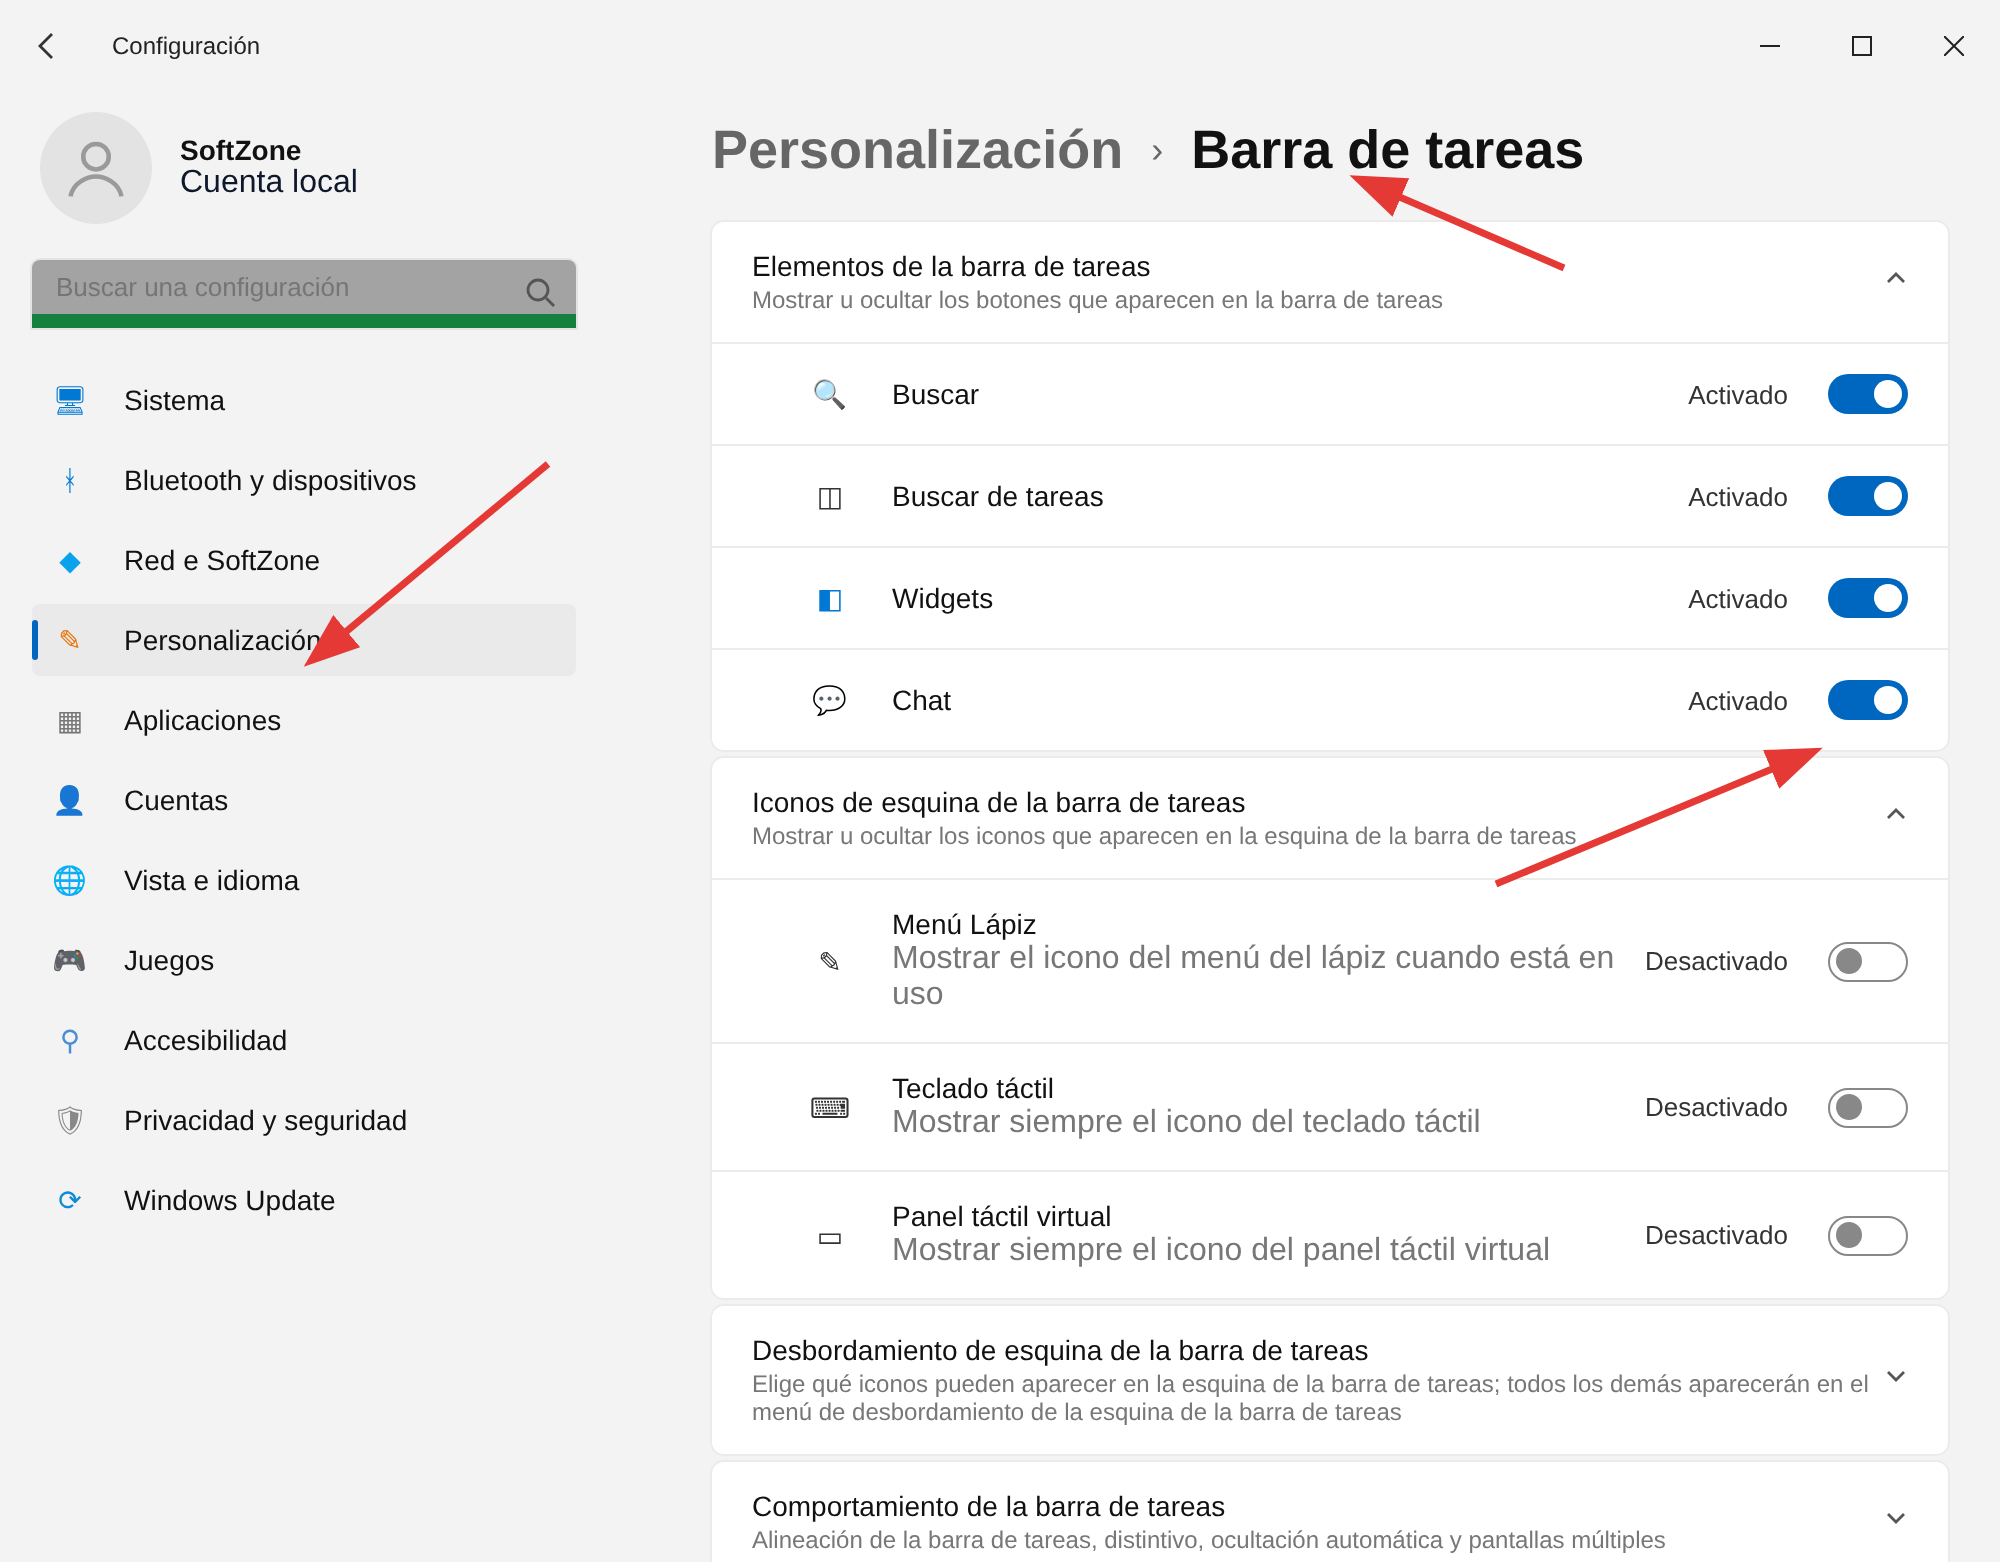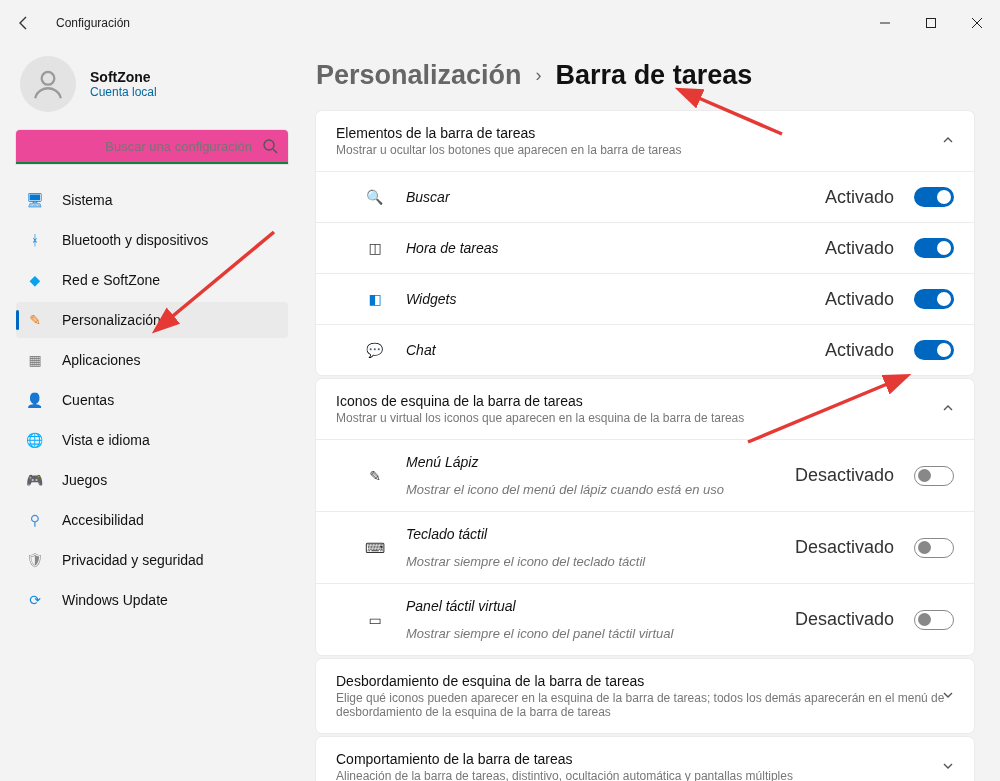--- a/index.html
+++ b/index.html
@@ -5,29 +5,29 @@
 * { box-sizing: border-box; margin: 0; padding: 0; font-family: "Segoe UI", sans-serif; }
 body { background: #f3f3f3; width: 1000px; height: 781px; overflow: hidden; position: relative; }
 
 .titlebar { height: 46px; display: flex; align-items: center; justify-content: space-between; padding-left: 8px; }
 .titlebar-left { display: flex; align-items: center; gap: 16px; }
 .back-btn { width: 32px; height: 32px; display: flex; align-items: center; justify-content: center; cursor: pointer; border-radius: 4px; }
 .app-title { font-size: 12px; color: #222; }
 .win-controls { display: flex; }
 .win-btn { width: 46px; height: 46px; display: flex; align-items: center; justify-content: center; cursor: pointer; }
 
-.content { display: flex; height: calc(781px - 46px); }
+.content { display: flex; height: calc(781px - 46px); gap: 40px; }
 .sidebar { width: 300px; padding: 10px 12px 0 16px; }
 .user-block { display: flex; align-items: center; gap: 14px; margin-bottom: 18px; padding-left: 4px; }
 .avatar { width: 56px; height: 56px; border-radius: 50%; background: #e3e3e3; display: flex; align-items: center; justify-content: center; }
 .user-name { font-size: 14px; font-weight: 600; color: #111; }
-.user-type { font-size: 12px; color: #0369a1; }
+.user-type { font-size: 16px; color: #0f172a; }
 
 .search-box { position: relative; margin-bottom: 18px; }
-.search-input { width: 100%; height: 34px; padding: 0 36px 0 12px; border: none; border-bottom: 2px solid #15803d; background: #ec4899; font-size: 13px; border-radius: 4px 4px 0 0; box-shadow: 0 0 0 1px rgba(0,0,0,0.06); text-align: right;}
+.search-input { width: 100%; height: 34px; padding: 0 36px 0 12px; border: none; border-bottom: 7px solid #15803d; background: #a3a3a3; font-size: 13px; border-radius: 4px 4px 0 0; box-shadow: 0 0 0 1px rgba(0,0,0,0.06);}
 .search-icon { position: absolute; right: 10px; top: 8px; color: #555; }
 
 .nav { list-style: none; }
 .nav-item { display: flex; align-items: center; gap: 18px; height: 36px; padding: 0 10px; margin-bottom: 4px; border-radius: 4px; cursor: pointer; font-size: 14px; color: #111; position: relative; }
 .nav-item.active { background: #eaeaea; }
 .nav-item.active::before { content: ""; position: absolute; left: 0; top: 8px; bottom: 8px; width: 3px; background: #0067c0; border-radius: 2px; }
 .nav-icon { width: 18px; height: 18px; display: flex; align-items: center; justify-content: center; font-size: 14px; }
 
 .main { flex: 1; padding: 14px 26px 0 16px; overflow-y: auto; }
 .breadcrumb { display: flex; align-items: center; gap: 14px; margin-bottom: 20px; }
@@ -36,24 +36,24 @@
 .crumb-current { font-size: 27px; font-weight: 600; color: #111; }
 
 .card { background: #fff; border-radius: 6px; margin-bottom: 4px; box-shadow: 0 0 0 1px rgba(0,0,0,0.03); }
 .card-header { padding: 14px 20px; cursor: pointer; position: relative; }
 .card-title { font-size: 14px; color: #111; margin-bottom: 2px; }
 .card-sub { font-size: 12px; color: #777; }
 .card-chevron { position: absolute; right: 20px; top: 50%; transform: translateY(-50%); color: #555; }
 
 .row { display: flex; align-items: center; padding: 14px 20px 14px 48px; border-top: 1px solid #ececec; }
 .row-icon { width: 22px; height: 22px; margin-right: 20px; display: flex; align-items: center; justify-content: center; font-size: 14px; }
-.row-text { flex: 1; font-style: italic; }
+.row-text { flex: 1; }
 .row-title { font-size: 14px; color: #111; }
-.row-sub { font-size: 13px; color: #777; margin-top: 12px; }
-.row-state { font-size: 18px; color: #333; margin-right: 20px; }
+.row-sub { font-size: 16px; color: #777; margin-top: 1px; }
+.row-state { font-size: 13px; color: #333; margin-right: 20px; }
 
 .toggle { width: 40px; height: 20px; border-radius: 10px; position: relative; cursor: pointer; }
 .toggle.on { background: #0067c0; }
 .toggle.on::after { content: ""; position: absolute; right: 3px; top: 3px; width: 14px; height: 14px; background: #fff; border-radius: 50%; }
 .toggle.off { background: #fff; border: 1px solid #888; }
 .toggle.off::after { content: ""; position: absolute; left: 3px; top: 2px; width: 13px; height: 13px; background: #888; border-radius: 50%; }
 
 
 .arrow { position: absolute; pointer-events: none; }
 </style>
@@ -182,21 +182,21 @@
       <div class="row-text">
         <div class="row-title">Buscar</div>
 
       </div>
       <span class="row-state">Activado</span>
       <div class="toggle on"></div>
           </div>
           <div class="row">
       <span class="row-icon" style="color:#333">◫</span>
       <div class="row-text">
-        <div class="row-title">Hora de tareas</div>
+        <div class="row-title">Buscar de tareas</div>
 
       </div>
       <span class="row-state">Activado</span>
       <div class="toggle on"></div>
           </div>
           <div class="row">
       <span class="row-icon" style="color:#0078d4">◧</span>
       <div class="row-text">
         <div class="row-title">Widgets</div>
 
@@ -212,21 +212,21 @@
       </div>
       <span class="row-state">Activado</span>
       <div class="toggle on"></div>
           </div>
         </div>
     </div>
 
     <div class="card">
       <div class="card-header">
         <div class="card-title">Iconos de esquina de la barra de tareas</div>
-        <div class="card-sub">Mostrar u virtual los iconos que aparecen en la esquina de la barra de tareas</div>
+        <div class="card-sub">Mostrar u ocultar los iconos que aparecen en la esquina de la barra de tareas</div>
         <span class="card-chevron"><svg width="12" height="12" viewBox="0 0 12 12">
               <path d="M2 8 L6 4 L10 8" stroke="#555" stroke-width="1.4" fill="none"></path>
             </svg></span>
       </div>
       <div id="rows-corner">
           <div class="row">
       <span class="row-icon" style="color:#333">✎</span>
       <div class="row-text">
         <div class="row-title">Menú Lápiz</div>
         <div class="row-sub">Mostrar el icono del menú del lápiz cuando está en uso</div>

